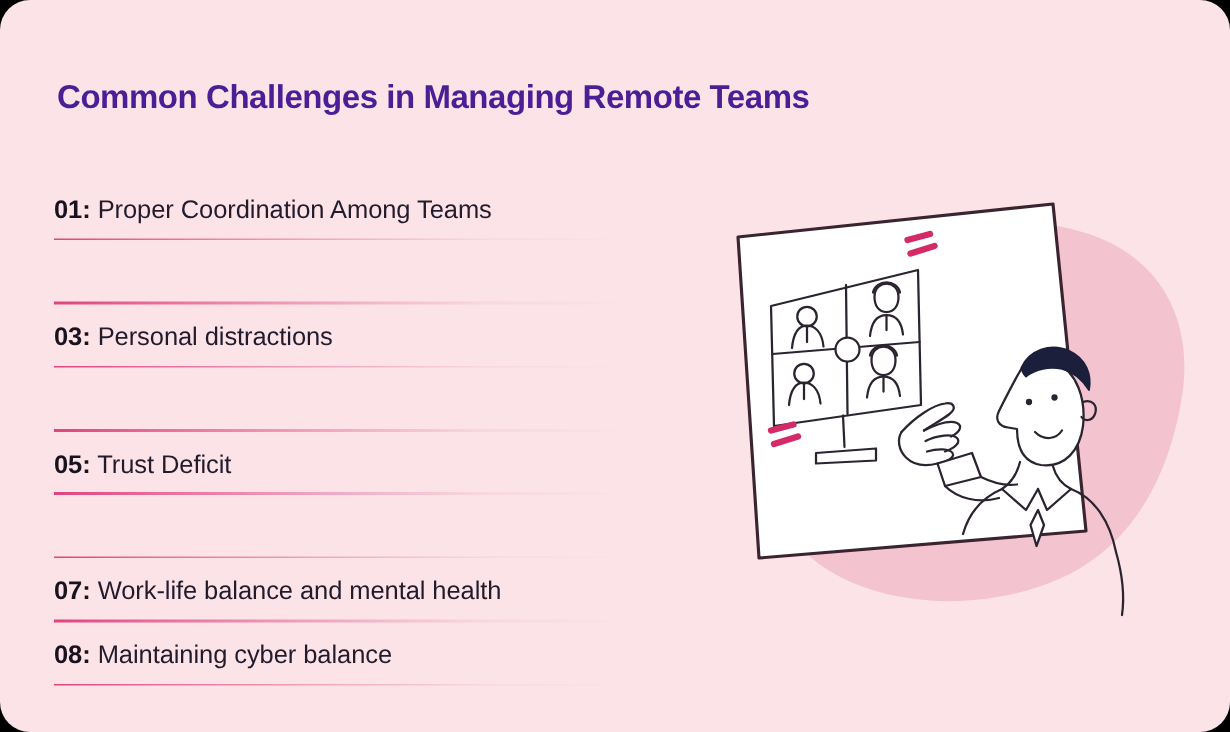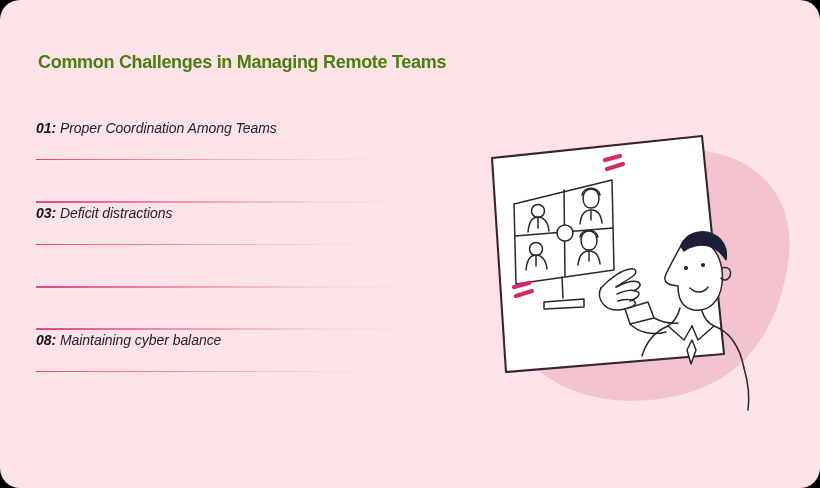--- a/index.html
+++ b/index.html
@@ -21,47 +21,46 @@
     border-radius: 20px;
     overflow: hidden;
   }
 
   
   #title {
     position: absolute;
     left: 38px;
     top: 52px;
     width: 740px;
-    font-size: 18px;
+    font-size: 22px;
     font-weight: bold;
     letter-spacing: -0.3px;
-    color: #4d7c0f;
+    color: #4c1d95;
     white-space: nowrap;
   }
 
   
   #list {
     position: absolute;
     left: 36px;
     top: 118px;
     width: 380px;
   }
   .item {
     position: relative;
     height: 42.4px;
   }
   .item-text {
     position: absolute;
     left: 0;
-    top: 2px;
-    font-size: 14px;
+    top: 12px;
+    font-size: 17px;
     color: #221B2B;
     white-space: nowrap;
     letter-spacing: -0.05px;
-    font-style: italic;
   }
   .item-num {
     font-weight: bold;
     color: #18121f;
   }
   .rule {
     position: absolute;
     left: 0;
     bottom: 0;
     width: 380px;
@@ -91,33 +90,41 @@
     <div class="item">
       <div class="item-text"><span class="item-num">01:</span> <span>Proper Coordination Among Teams</span></div>
       <div class="rule"></div>
     </div>
 
     <div class="item">
       <div class="rule"></div>
     </div>
 
     <div class="item">
-      <div class="item-text"><span class="item-num">03:</span> <span>Deficit distractions</span></div>
-      <div class="rule"></div>
-    </div>
-
-    <div class="item">
-      <div class="rule"></div>
-    </div>
-
-
-    <div class="item">
-      <div class="rule"></div>
-    </div>
-
+      <div class="item-text"><span class="item-num">03:</span> <span>Personal distractions</span></div>
+      <div class="rule"></div>
+    </div>
+
+    <div class="item">
+      <div class="rule"></div>
+    </div>
+
+    <div class="item">
+      <div class="item-text"><span class="item-num">05:</span> <span>Trust Deficit</span></div>
+      <div class="rule"></div>
+    </div>
+
+    <div class="item">
+      <div class="rule"></div>
+    </div>
+
+    <div class="item">
+      <div class="item-text"><span class="item-num">07:</span> <span>Work-life balance and mental health</span></div>
+      <div class="rule"></div>
+    </div>
 
     <div class="item">
       <div class="item-text"><span class="item-num">08:</span> <span>Maintaining cyber balance</span></div>
       <div class="rule"></div>
     </div>
 
   </div>
 
   <div id="illo">
     <svg viewBox="0 0 340 320" xmlns="http://www.w3.org/2000/svg">

